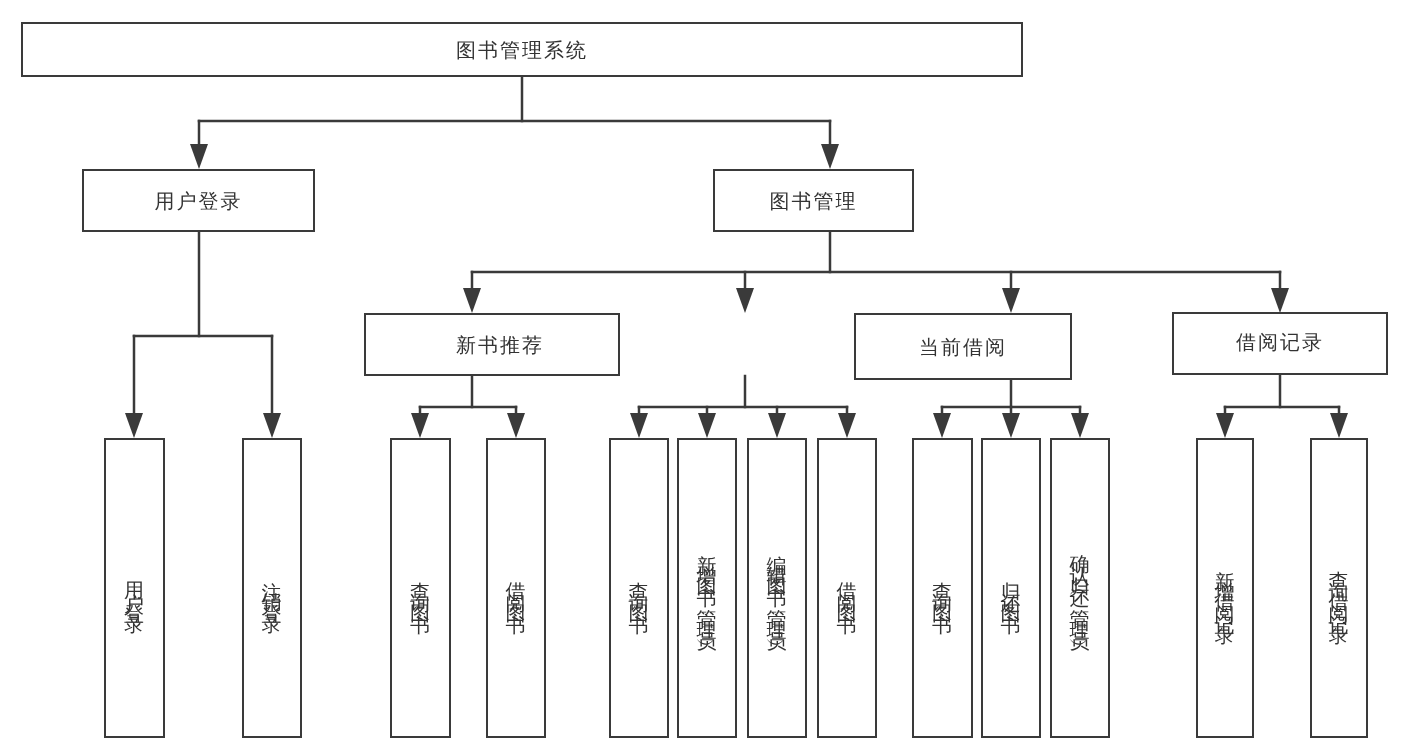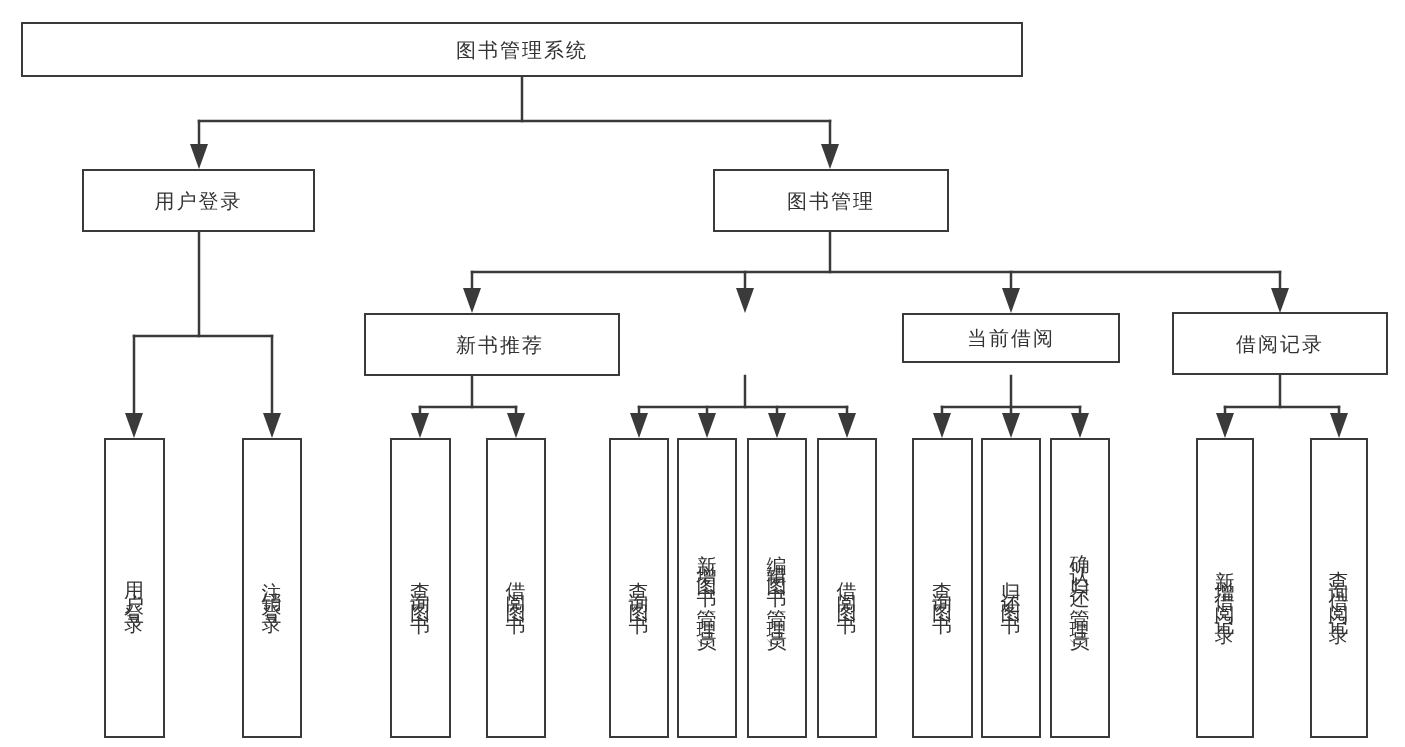--- a/index.html
+++ b/index.html
@@ -99,25 +99,25 @@
     <line x1="1225" y1="407" x2="1339" y2="407"></line>
     <line x1="1225" y1="407" x2="1225" y2="419"></line>
     <line x1="1339" y1="407" x2="1339" y2="419"></line>
     <polygon points="1216,413 1234,413 1225,438"></polygon>
     <polygon points="1330,413 1348,413 1339,438"></polygon>
   </svg>
 
   <div class="hbox" style="left:21px;top:22px;width:1002px;height:55px;">图书管理系统</div>
 
   <div class="hbox" style="left:82px;top:169px;width:233px;height:63px;">用户登录</div>
-  <div class="hbox" style="left:713px;top:169px;width:236px;height:63px;">图书管理</div>
+  <div class="hbox" style="left:713px;top:169px;width:201px;height:63px;">图书管理</div>
 
   <div class="hbox" style="left:364px;top:313px;width:256px;height:63px;padding-left:16px;">新书推荐</div>
-  <div class="hbox" style="left:902px;top:313px;width:218px;height:50px;text-align:center;">当前借阅</div>
-  <div class="hbox" style="left:1172px;top:312px;width:216px;height:63px;">借阅记录</div>
+  <div class="hbox" style="left:854px;top:313px;width:218px;height:67px;text-align:center;">当前借阅</div>
+  <div class="hbox" style="left:1172px;top:312px;width:216px;height:63px;font-family:Liberation Mono, monospace;">借阅记录</div>
 
   <div class="leaf" style="left:104px;width:61px;">用户登录</div>
   <div class="leaf" style="left:242px;width:60px;">注销登录</div>
 
   <div class="leaf" style="left:390px;width:61px;">查询图书</div>
   <div class="leaf" style="left:486px;width:60px;">借阅图书</div>
 
   <div class="leaf" style="left:609px;width:60px;">查询图书</div>
   <div class="leaf" style="left:677px;width:60px;">新增图书（管理员）</div>
   <div class="leaf" style="left:747px;width:60px;">编辑图书（管理员）</div>

